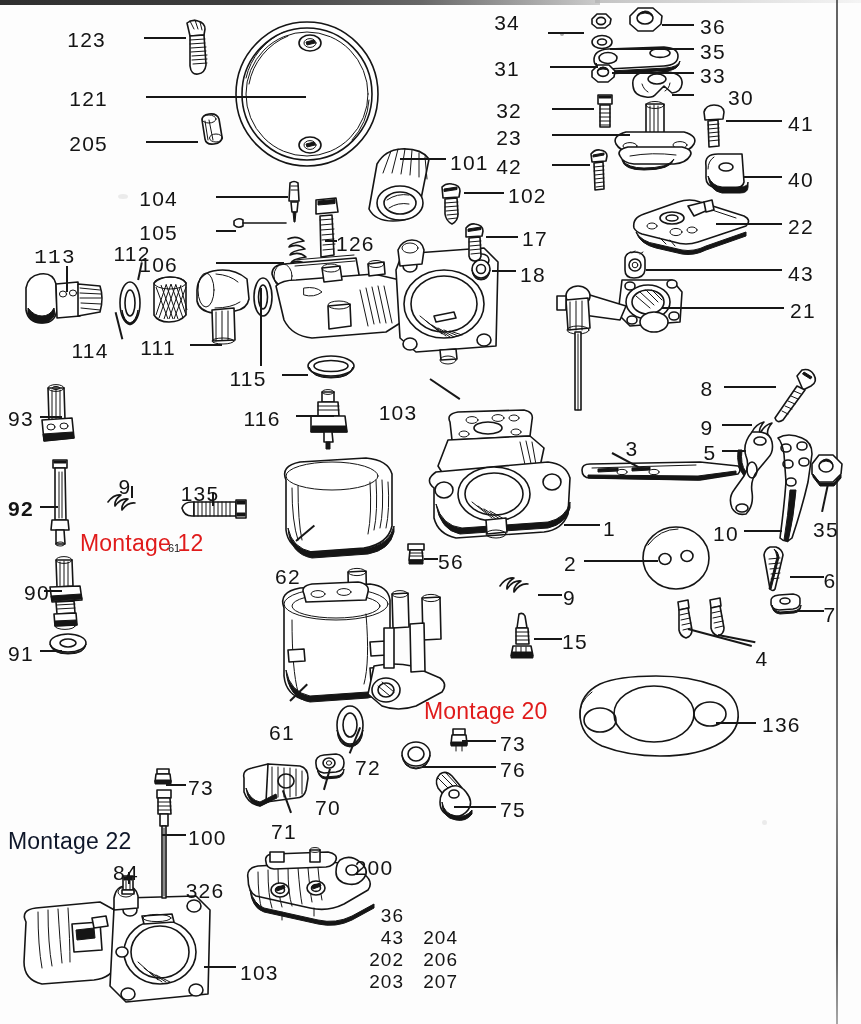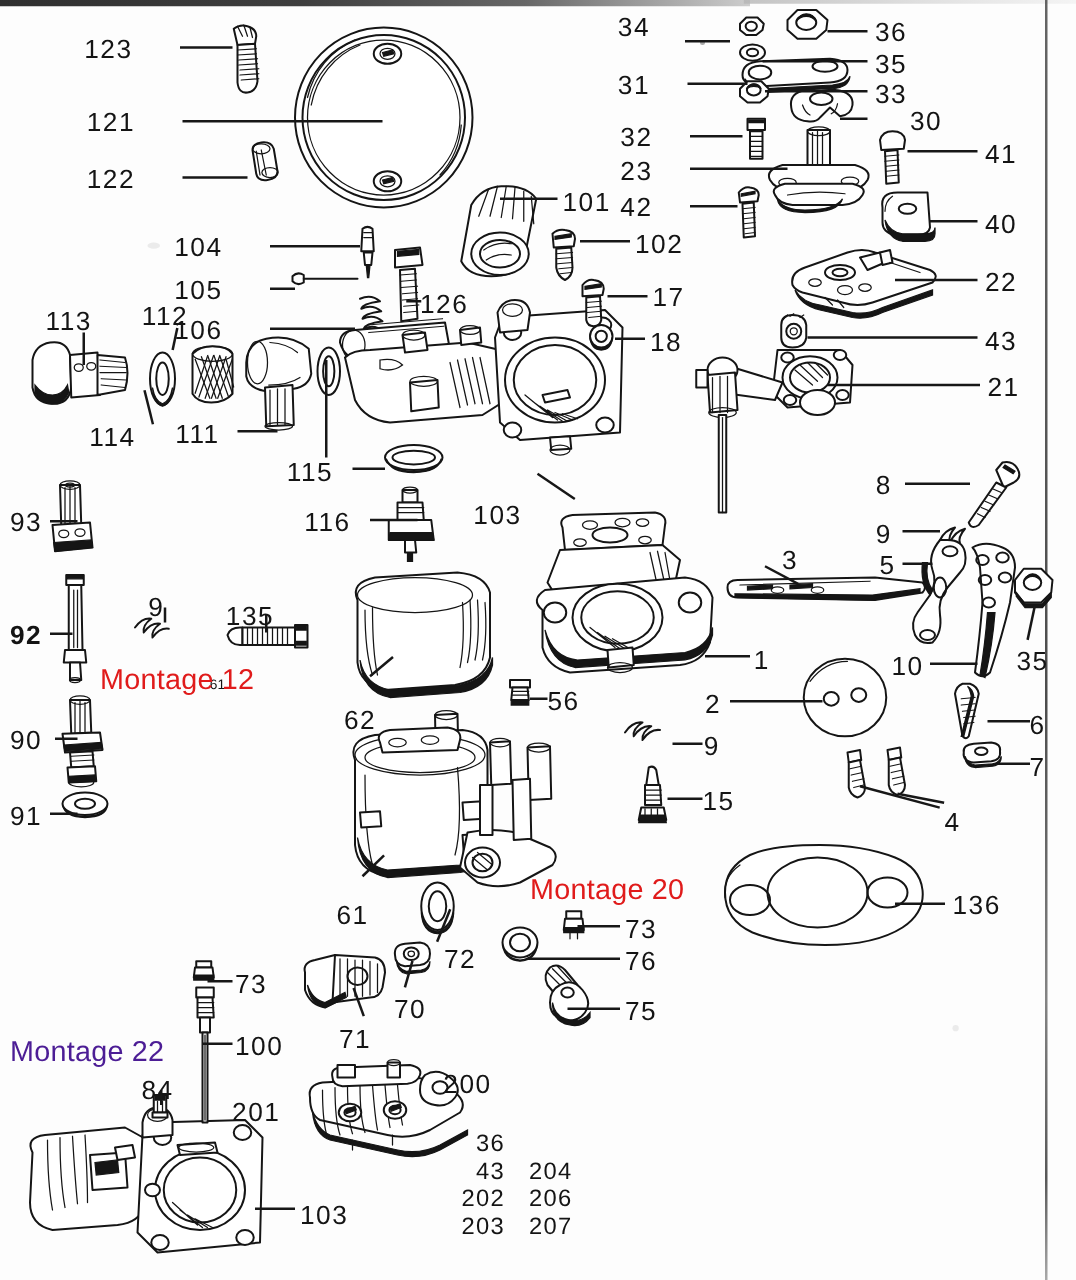--- a/index.html
+++ b/index.html
@@ -860,41 +860,41 @@
   <div class="leader" style="left:326px;top:768px;width:2px;height:22px;transform:rotate(16deg);"></div>
   <div class="leader" style="left:286px;top:790px;width:2px;height:24px;transform:rotate(-20deg);"></div>
   <div class="leader" style="left:354px;top:726px;width:2px;height:28px;transform:rotate(22deg);"></div>
   <div class="leader" style="left:462px;top:740px;width:34px;"></div>
   <div class="leader" style="left:422px;top:766px;width:74px;"></div>
   <div class="leader" style="left:454px;top:806px;width:42px;"></div>
 
   <div id="labels-layer">
       <div class="lbl" style="top: 29px; right: 755px;">123</div>
       <div class="lbl" style="top: 88px; right: 753px;">121</div>
-      <div class="lbl" style="top: 133px; right: 753px;">122</div>
+      <div class="lbl" style="top: 133px; right: 753px;">205</div>
       <div class="lbl" style="top: 188px; right: 683px;">104</div>
       <div class="lbl" style="top: 222px; right: 683px;">105</div>
       <div class="lbl" style="top: 254px; right: 683px;">106</div>
       <div class="lbl" style="left: 336px; top: 233px;">126</div>
       <div class="lbl" style="left: 450px; top: 152px;">101</div>
       <div class="lbl" style="left: 508px; top: 185px;">102</div>
       <div class="lbl" style="left: 522px; top: 228px;">17</div>
       <div class="lbl" style="left: 520px; top: 264px;">18</div>
-      <div class="lbl" style="left: 55px; top: 247px; transform: translateX(-50%);">113</div>
+      <div class="lbl" style="left: 55px; top: 247px; transform: translateX(-50%); font-family: Liberation Mono, monospace;">113</div>
       <div class="lbl" style="left: 132px; top: 243px; transform: translateX(-50%);">112</div>
       <div class="lbl" style="left: 90px; top: 340px; transform: translateX(-50%);">114</div>
       <div class="lbl" style="left: 158px; top: 337px; transform: translateX(-50%);">111</div>
       <div class="lbl" style="left: 248px; top: 368px; transform: translateX(-50%);">115</div>
       <div class="lbl" style="left: 398px; top: 402px; transform: translateX(-50%);">103</div>
       <div class="lbl" style="left: 262px; top: 408px; transform: translateX(-50%);">116</div>
       <div class="lbl" style="left: 8px; top: 408px;">93</div>
       <div class="lbl" style="left: 8px; top: 498px; font-weight: bold;">92</div>
       <div class="lbl" style="left: 125px; top: 476px; transform: translateX(-50%);">9</div>
       <div class="lbl" style="left: 200px; top: 483px; transform: translateX(-50%);">135</div>
-      <div class="lbl" style="left: 8px; top: 582px;">90</div>
+      <div class="lbl" style="left: 24px; top: 582px;">90</div>
       <div class="lbl" style="left: 8px; top: 643px;">91</div>
       <div class="lbl tiny" style="left: 174px; top: 543px; transform: translateX(-50%);">61</div>
       <div class="lbl" style="left: 288px; top: 566px; transform: translateX(-50%);">62</div>
       <div class="lbl" style="left: 282px; top: 722px; transform: translateX(-50%);">61</div>
       <div class="lbl" style="left: 438px; top: 551px;">56</div>
       <div class="lbl" style="left: 563px; top: 587px;">9</div>
       <div class="lbl" style="left: 562px; top: 631px;">15</div>
       <div class="lbl" style="left: 603px; top: 518px;">1</div>
       <div class="lbl" style="left: 564px; top: 553px;">2</div>
       <div class="lbl" style="left: 632px; top: 438px; transform: translateX(-50%);">3</div>
@@ -924,27 +924,27 @@
       <div class="lbl" style="left: 188px; top: 777px;">73</div>
       <div class="lbl" style="left: 188px; top: 827px;">100</div>
       <div class="lbl" style="left: 126px; top: 862px; transform: translateX(-50%);">84</div>
       <div class="lbl" style="left: 240px; top: 962px;">103</div>
       <div class="lbl" style="left: 328px; top: 797px; transform: translateX(-50%);">70</div>
       <div class="lbl" style="left: 284px; top: 821px; transform: translateX(-50%);">71</div>
       <div class="lbl" style="left: 368px; top: 757px; transform: translateX(-50%);">72</div>
       <div class="lbl" style="left: 500px; top: 733px;">73</div>
       <div class="lbl" style="left: 500px; top: 759px;">76</div>
       <div class="lbl" style="left: 500px; top: 799px;">75</div>
-      <div class="lbl" style="left: 205px; top: 880px; transform: translateX(-50%);">201</div>
+      <div class="lbl" style="left: 205px; top: 880px; transform: translateX(-50%);">326</div>
       <div class="lbl" style="left: 374px; top: 857px; transform: translateX(-50%);">200</div>
     </div>
   <div id="annotations-layer">
       <div class="montage" style="left: 80px; top: 532px; color: rgb(224, 27, 27);">Montage 12</div>
       <div class="montage" style="left: 424px; top: 700px; color: rgb(224, 27, 27);">Montage 20</div>
-      <div class="montage" style="left: 8px; top: 830px; color: #4c1d95;">Montage 22</div>
+      <div class="montage" style="left: 8px; top: 830px; color: #0f172a;">Montage 22</div>
     </div>
 
   <div class="numlist" id="numlist" style="left: 358px; top: 905px;">
       <div><span class="c1">36</span><span class="c2"></span></div>
       <div><span class="c1">43</span><span class="c2">204</span></div>
       <div><span class="c1">202</span><span class="c2">206</span></div>
       <div><span class="c1">203</span><span class="c2">207</span></div>
     </div>
 
 </div>

